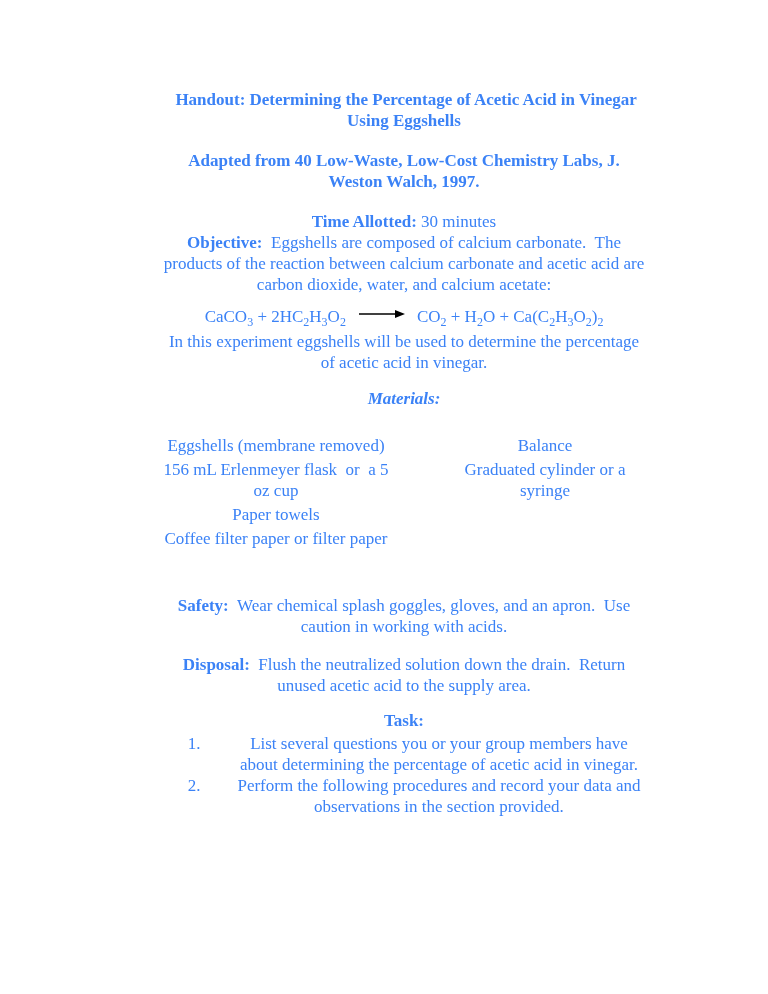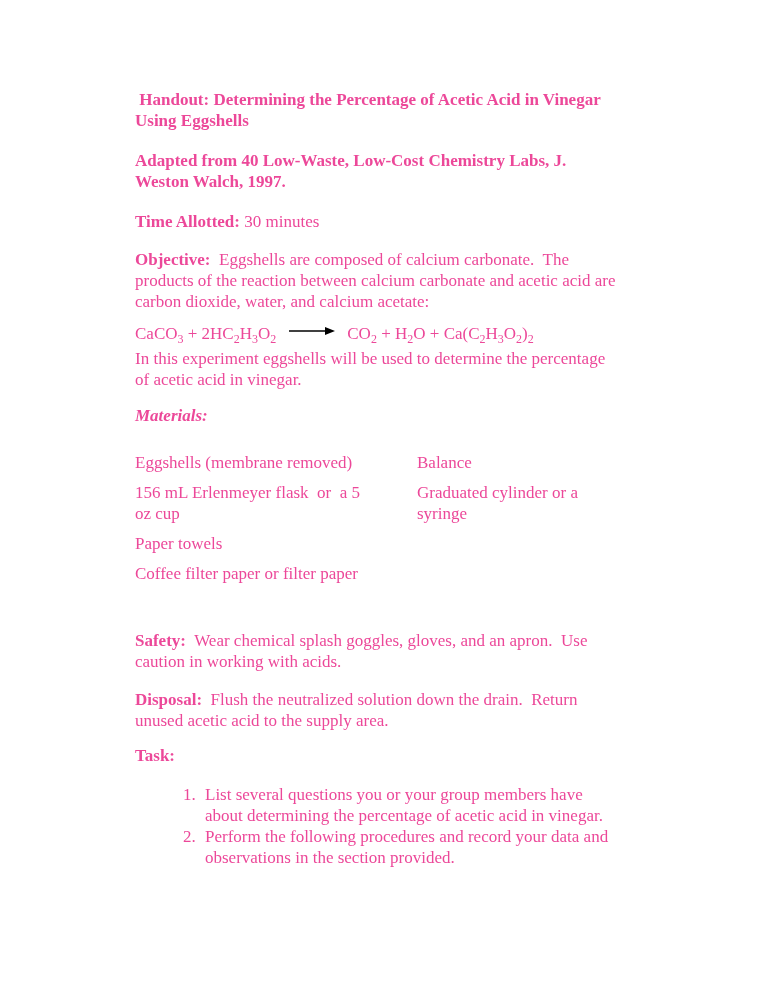--- a/index.html
+++ b/index.html
@@ -6,49 +6,50 @@
     margin: 0;
     padding: 0;
     background: #ffffff;
   }
   .page {
     position: relative;
     box-sizing: border-box;
     width: 768px;
     height: 994px;
     background: #ffffff;
-    color: #ec4899;
+    color: #3b82f6;
     font-family: "Liberation Serif", "DejaVu Serif", serif;
     font-size: 17px;
     line-height: 21px;
     padding: 89px 95px 0 135px;
     overflow: hidden;
+    text-align: center;
   }
   .pre { white-space: pre-wrap; }
   .bold { font-weight: bold; }
   p { margin: 0; }
 
   .title        { margin-bottom: 19px; }
   .adapted      { margin-bottom: 19px; }
-  .time         { margin-bottom: 17px; }
+  .time         { }
   .objective    { margin-bottom: 11px; }
   .equation     { margin-bottom: 4px; white-space: pre; }
   .equation sub { font-size: 12px; line-height: 0; }
   .arrow-svg    { vertical-align: 3px; margin: 0 12px 0 13px; }
   .note         { margin-bottom: 15px; }
   .materials-label { margin-bottom: 26px; font-style: italic; }
   .materials {
     display: grid;
     grid-template-columns: 282px 1fr;
-    row-gap: 9px;
+    row-gap: 3px;
     margin-bottom: 46px;
   }
   .safety   { margin-bottom: 17px; }
   .disposal { margin-bottom: 14px; }
-  .task     { margin-bottom: 18px; }
+  .task     { margin-bottom: 2px; }
   .task-list { padding-left: 48px; }
   .task-item { display: flex; }
   .task-num  { width: 22px; flex: none; }
   .task-text { flex: 1; }
 </style>
 </head>
 <body>
 
 <div class="page">
 

